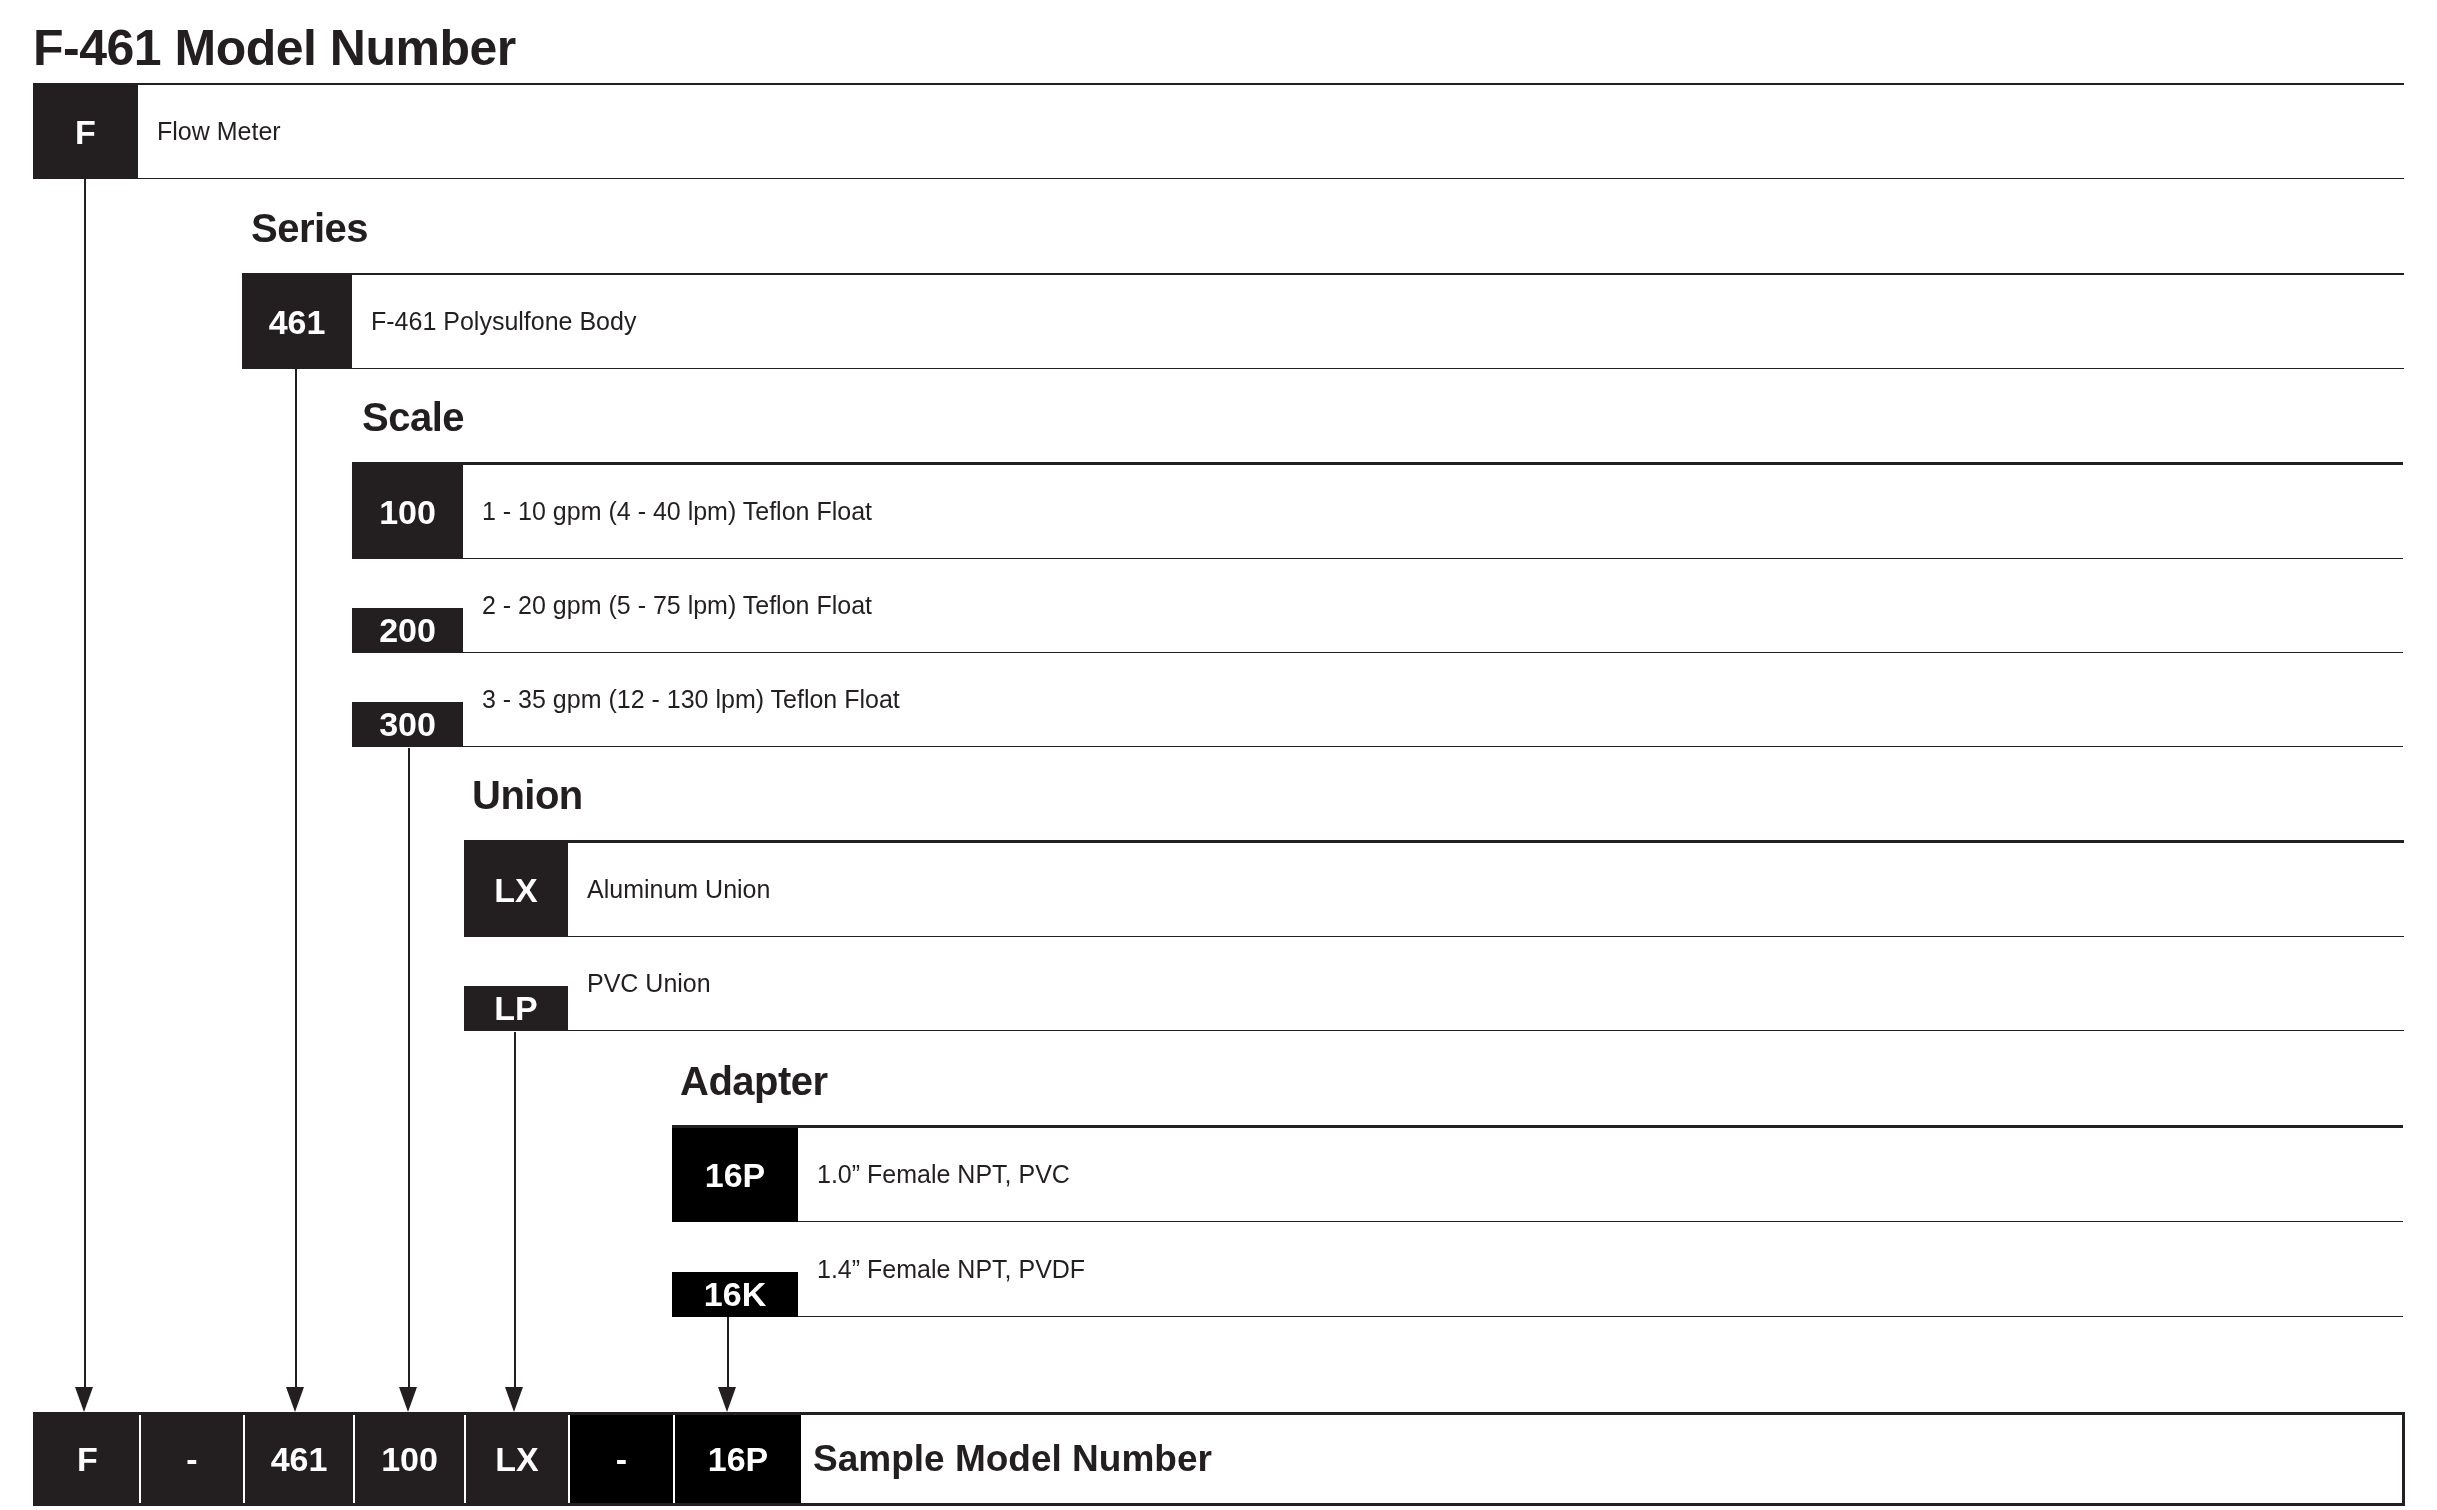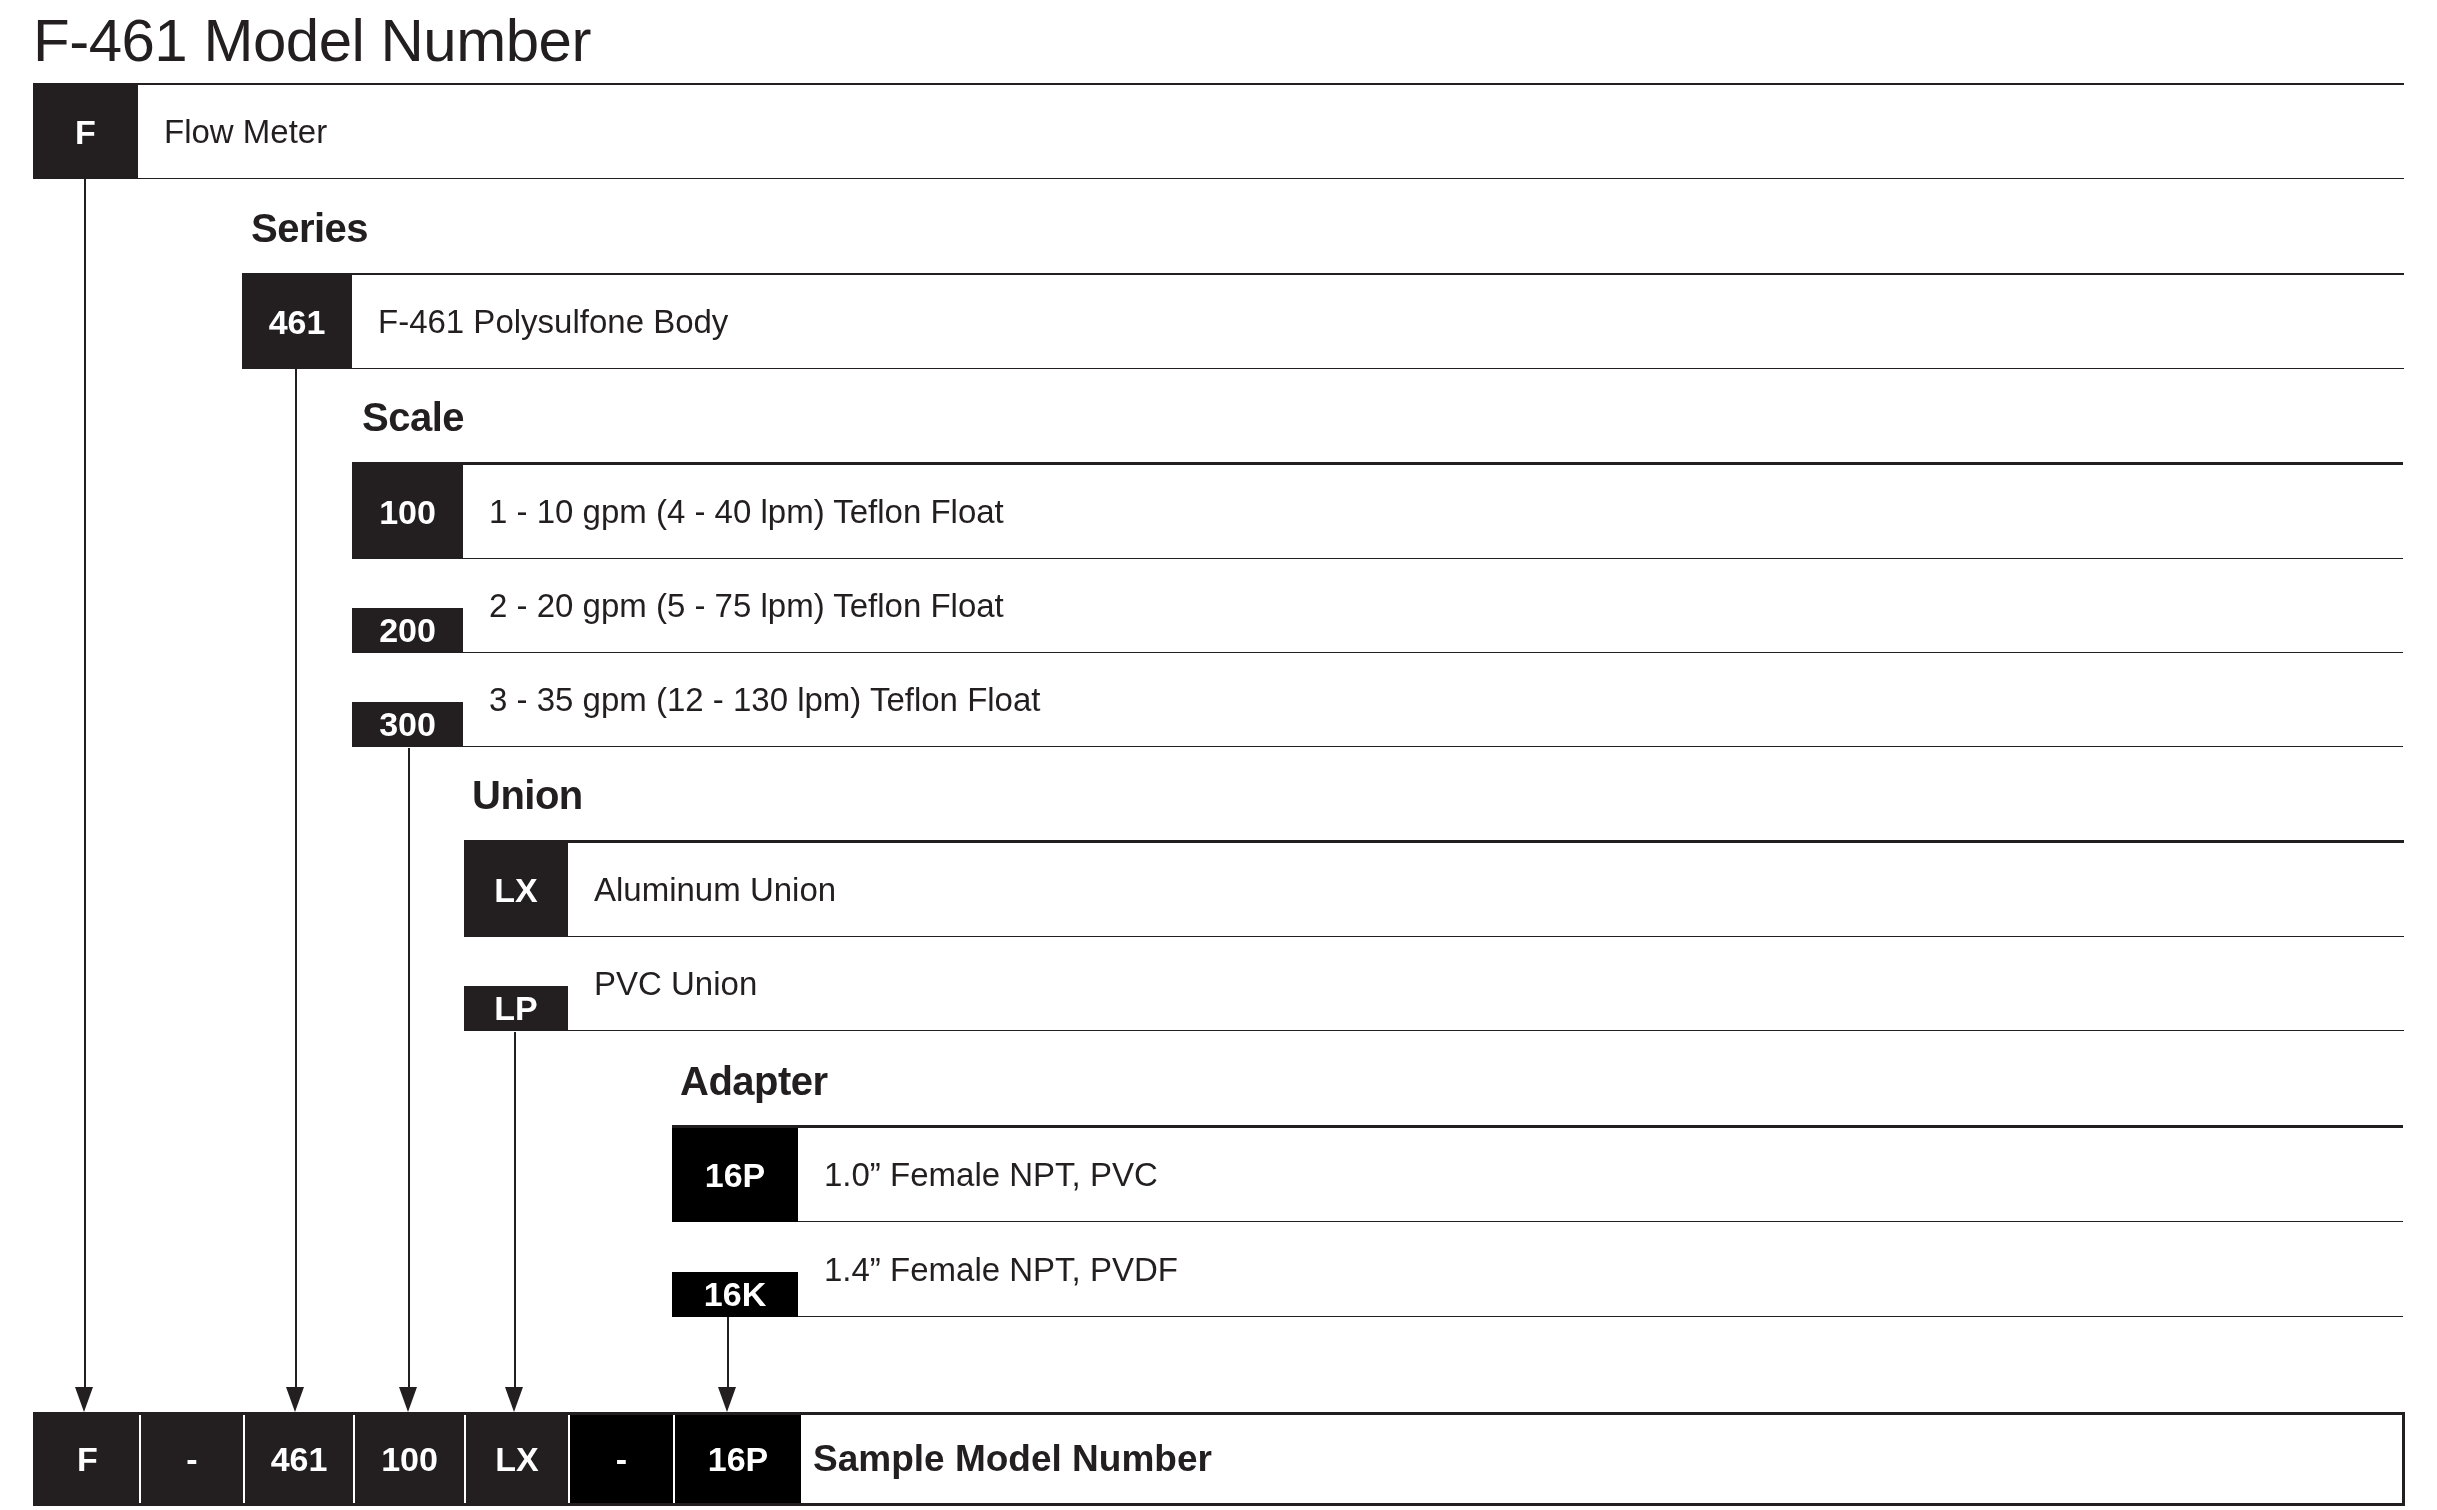--- a/index.html
+++ b/index.html
@@ -1,25 +1,25 @@
 <!DOCTYPE html>
 <html style="font-size:8.3px"><head>
 <meta charset="utf-8">
 <style>
   html, body { margin:0; padding:0; background:#ffffff; }
   body { width:2438px; height:1510px; position:relative; overflow:hidden;
          font-family:"Liberation Sans", sans-serif; color:#231f20; }
   .abs { position:absolute; }
-  .title { left:33px; top:10px; font-size:60px; font-weight:normal; line-height:62px; letter-spacing:-0.5px; }
+  .title { left:33px; top:17px; font-size:50px; font-weight:bold; line-height:62px; letter-spacing:-0.5px; }
   .sec-title { font-size:40px; font-weight:bold; line-height:57px; letter-spacing:-0.5px; }
   .row { position:absolute; height:94px; display:flex; align-items:stretch; }
   .row .code { background:#231f20; color:#ffffff; font-weight:bold; font-size:34px;
                display:flex; align-items:center; justify-content:center; box-sizing:border-box; }
   .row .code.black { background:#000000; }
-  .row .desc { flex:1; display:flex; align-items:center; padding-left:26px; font-size:33px;
+  .row .desc { flex:1; display:flex; align-items:center; padding-left:19px; font-size:25px;
                border-bottom:1.6px solid #231f20; box-sizing:border-box; background:#fff; }
   .topline { position:absolute; height:4.7px; background:#231f20; }
   .sep { border-top:1.6px solid #ffffff;margin-top:48px; }
   .vline { position:absolute; width:1.6px; background:#231f20; }
   .arrow { position:absolute; width:0; height:0; border-left:9.4px solid transparent;
            border-right:9.4px solid transparent; border-top:25px solid #231f20; }
   .sample { position:absolute; left:33px; top:1412px; width:2372px; height:94px; display:flex;
             border:3.1px solid #231f20; box-sizing:border-box; }
   .sample .cell { background:#231f20; color:#fff; font-weight:bold; font-size:34px; display:flex;
                   align-items:center; justify-content:center; border-right:2.1px solid #ffffff; box-sizing:border-box; }

